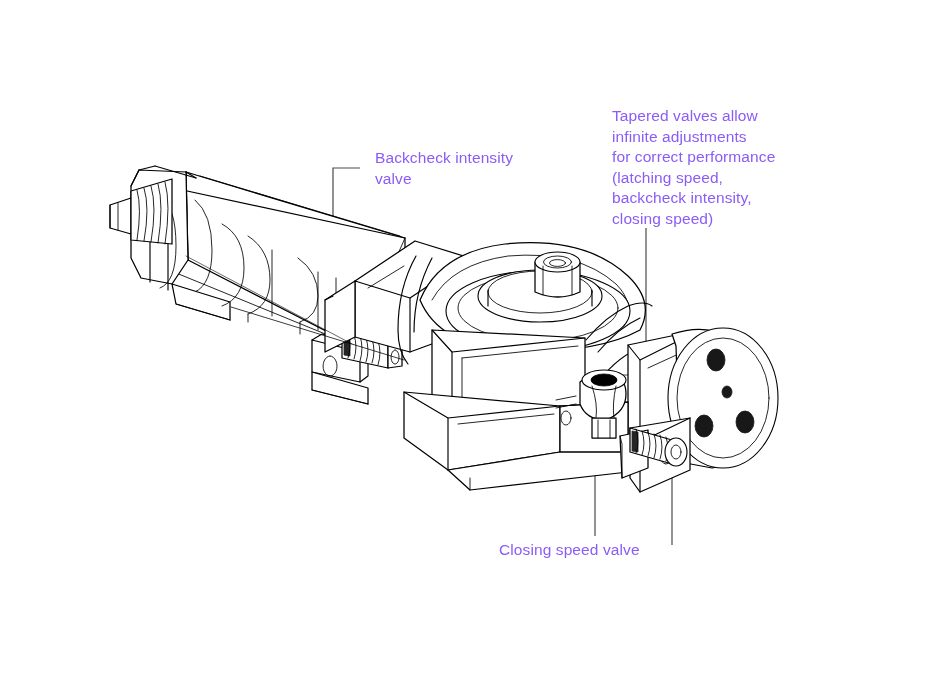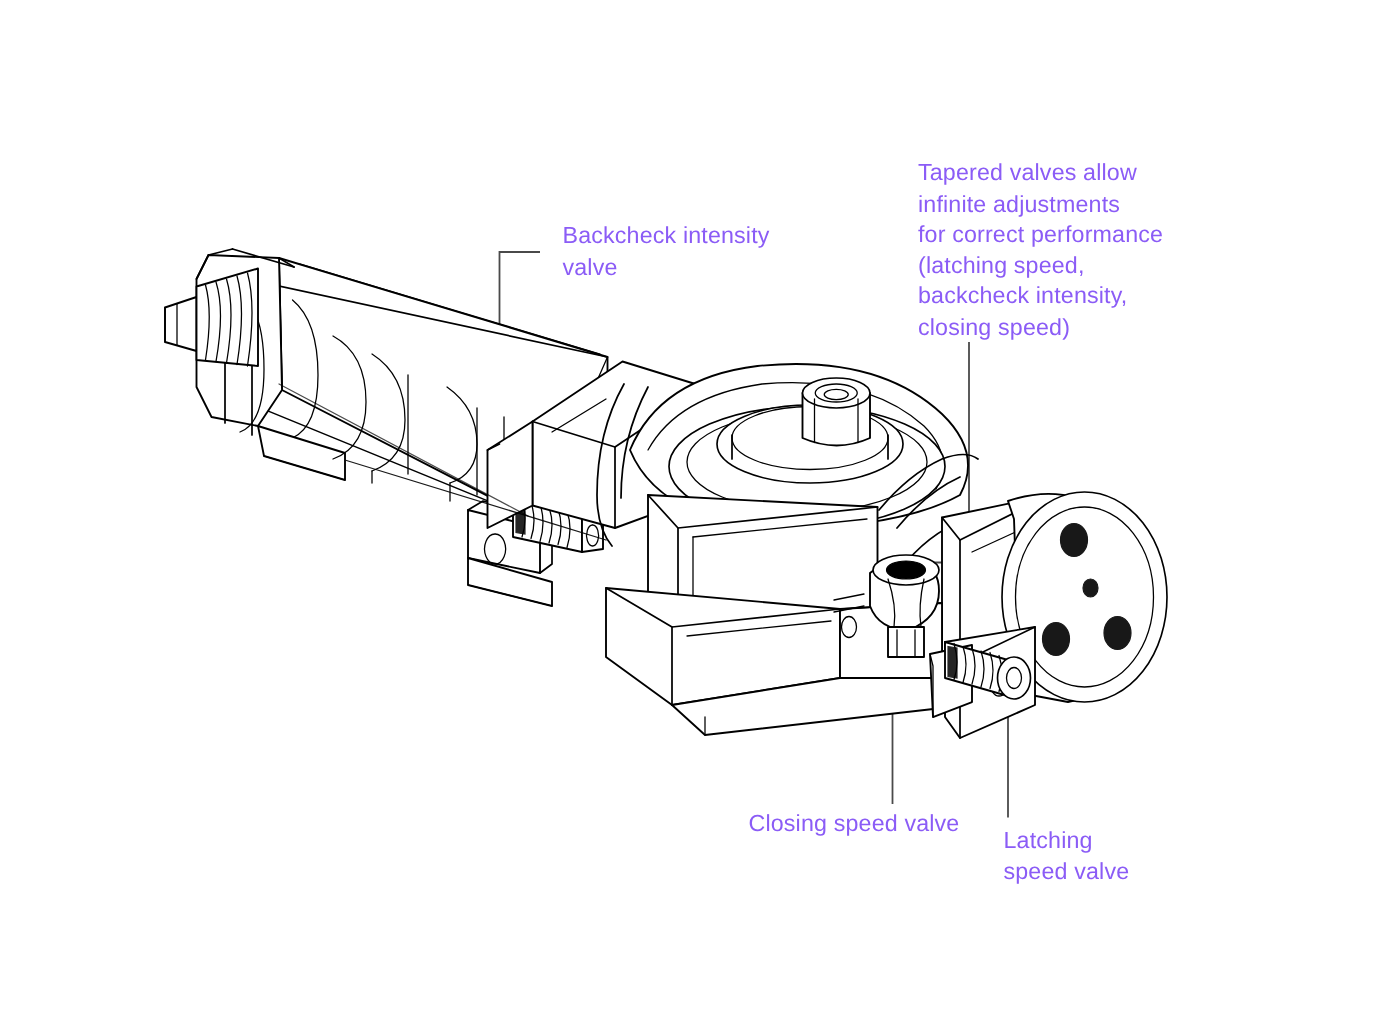--- a/index.html
+++ b/index.html
@@ -247,16 +247,14 @@
 for correct performance
 (latching speed,
 backcheck intensity,
 closing speed)</div>
 
   <div class="callout" id="co-backcheck">Backcheck intensity
 valve</div>
 
   <div class="callout" id="co-closing">Closing speed valve</div>
 
-  <div class="callout" id="co-latching">Latching
-speed valve</div>
 
 </div>
 
 </body></html>

